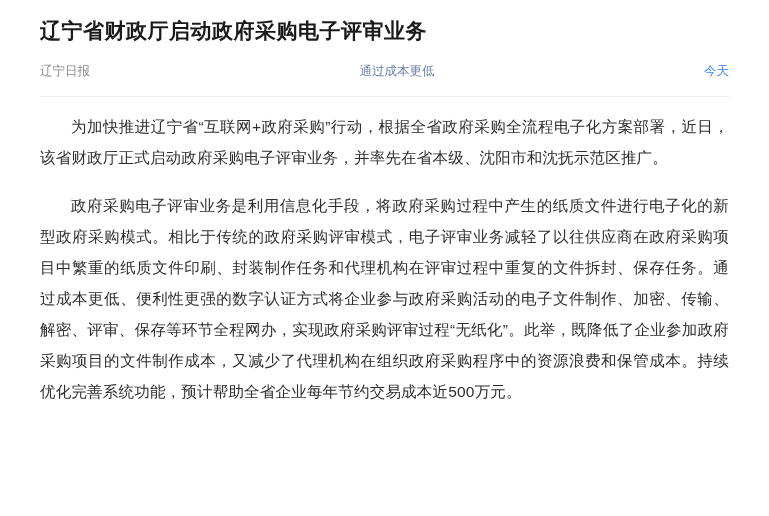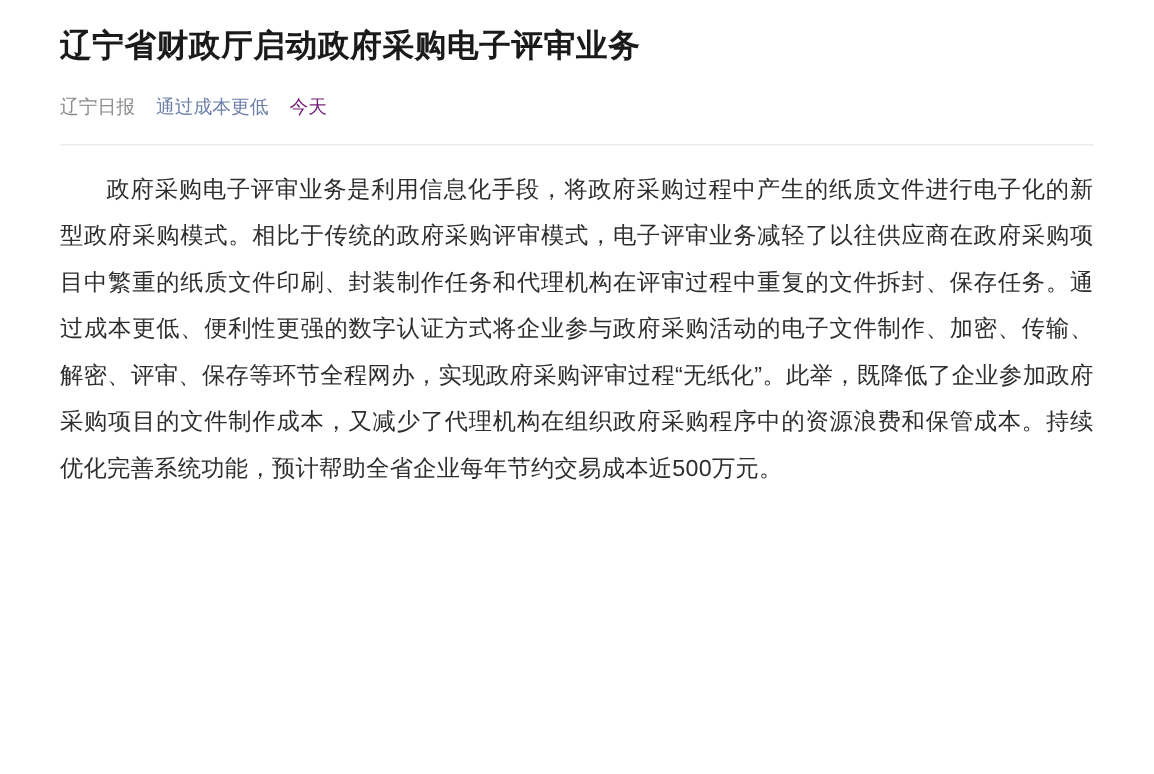--- a/index.html
+++ b/index.html
@@ -30,32 +30,33 @@
     margin: 0;
     padding-top: 16px;
   }
   .meta-row {
     display: flex;
     align-items: center;
     gap: 14px;
     margin-top: 18px;
     font-size: 12.5px;
     color: #8a8a8a;
+    justify-content: space-between;
   }
   .meta-item {
     white-space: nowrap;
   }
   .meta-source {
     color: #8a8a8a;
   }
   .meta-link {
     color: #6b7fa8;
   }
   .meta-time {
-    color: #701a75;
+    color: #3b82f6;
   }
   .divider {
     margin-top: 16px;
     border-top: 1px solid #ececec;
   }
   .body-text {
     margin-top: 14px;
   }
   .body-text p {
     margin: 0 0 17px 0;
@@ -76,16 +77,17 @@
 
   <div class="meta-row">
     <span class="meta-item meta-source">辽宁日报</span>
     <span class="meta-item meta-link">通过成本更低</span>
     <span class="meta-item meta-time">今天</span>
   </div>
 
   <div class="divider"></div>
 
   <div class="body-text">
+    <p>为加快推进辽宁省“互联网+政府采购”行动，根据全省政府采购全流程电子化方案部署，近日，该省财政厅正式启动政府采购电子评审业务，并率先在省本级、沈阳市和沈抚示范区推广。</p>
     <p>政府采购电子评审业务是利用信息化手段，将政府采购过程中产生的纸质文件进行电子化的新型政府采购模式。相比于传统的政府采购评审模式，电子评审业务减轻了以往供应商在政府采购项目中繁重的纸质文件印刷、封装制作任务和代理机构在评审过程中重复的文件拆封、保存任务。通过成本更低、便利性更强的数字认证方式将企业参与政府采购活动的电子文件制作、加密、传输、解密、评审、保存等环节全程网办，实现政府采购评审过程“无纸化”。此举，既降低了企业参加政府采购项目的文件制作成本，又减少了代理机构在组织政府采购程序中的资源浪费和保管成本。持续优化完善系统功能，预计帮助全省企业每年节约交易成本近500万元。</p>
   </div>
 
 </div>
 
 </body></html>

